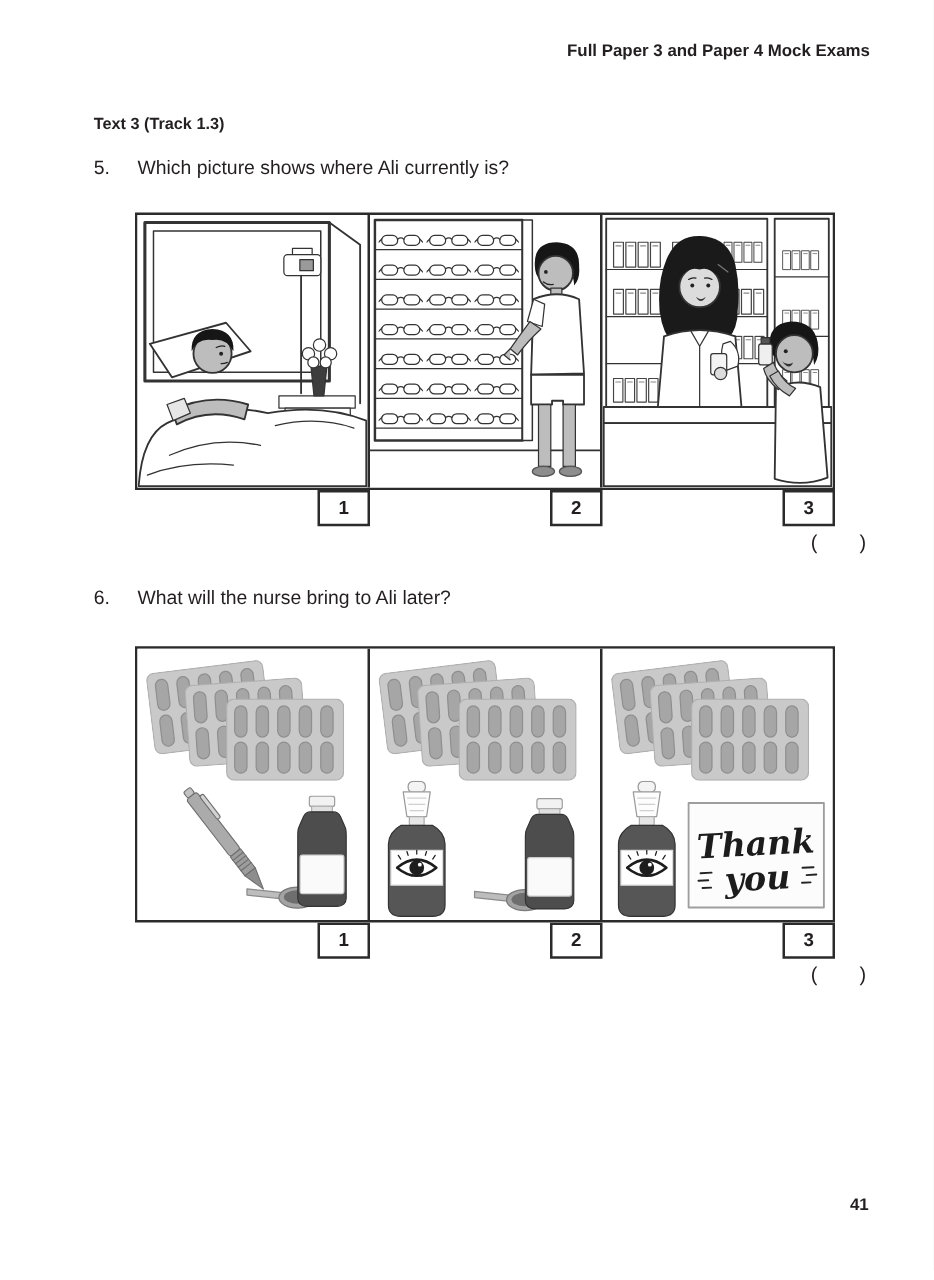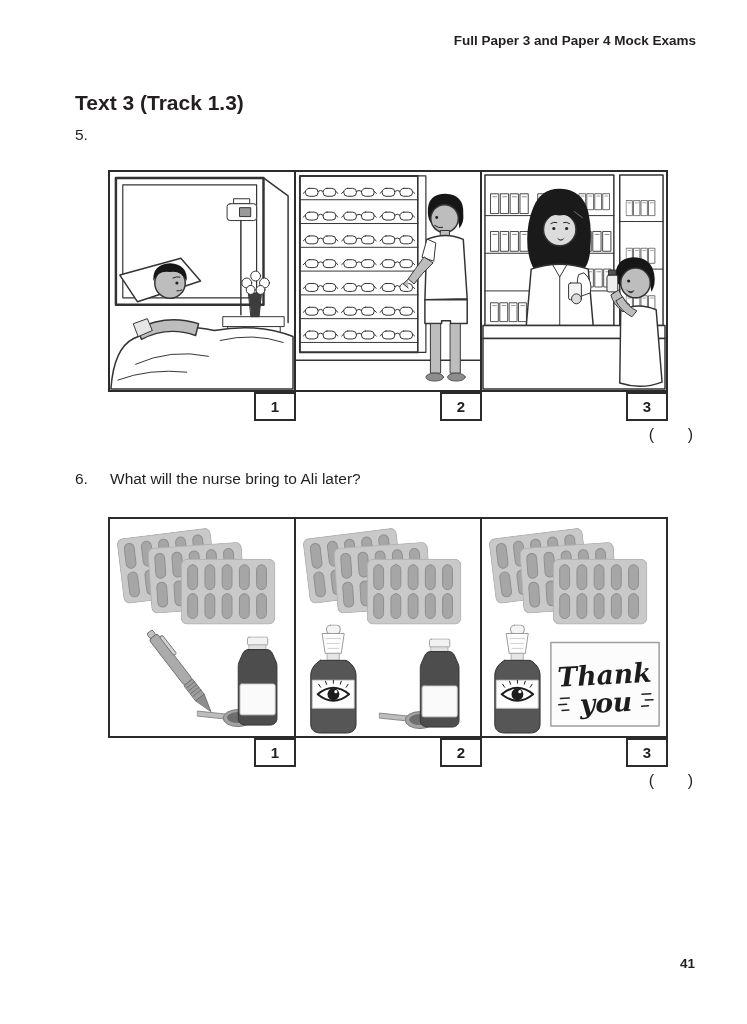--- a/index.html
+++ b/index.html
@@ -1,19 +1,19 @@
 <!DOCTYPE html>
 <html><head>
 <meta charset="utf-8">
 <style>
   html,body{margin:0;padding:0;background:#e8e8e8;}
   .page{position:relative;width:747px;height:1024px;background:#ffffff;margin:0 auto;
         font-family:"Liberation Sans",sans-serif;color:#231f20;overflow:hidden;padding-left:24px;}
   .header{position:absolute;top:33px;right:75px;font-weight:bold;font-size:13.5px;}
-  .section-title{position:absolute;top:91px;left:75px;font-weight:bold;font-size:21px;}
+  .section-title{position:absolute;top:91px;left:75px;font-weight:bold;font-size:13px;}
   .question{position:absolute;left:75px;font-size:15.5px;display:flex;}
   .qnum{display:inline-block;width:35px;}
   .q5{top:126px;} .q6{top:470px;}
   .strip{position:absolute;left:108px;width:560px;border:2px solid #2b2b2b;display:flex;
          background:#fff;box-sizing:border-box;}
   .strip5{top:170px;height:222px;} .strip6{top:517px;height:221px;}
   .panel{flex:1;position:relative;background:#fff;}
   .panel + .panel{border-left:2px solid #2b2b2b;}
   .panel svg.scene{display:block;width:100%;height:100%;}
   .panel svg.scene *{stroke-linejoin:round;stroke-linecap:round;}
@@ -92,20 +92,21 @@
         <path d="M3,4 h4 M13,4 h4 M23,4 h4 M33,4 h4" stroke="#888"></path>
       </symbol>
     </defs>
   </svg>
 
   <div class="header">Full Paper 3 and Paper 4 Mock Exams</div>
   <div class="section-title">Text 3 (Track 1.3)</div>
 
   <div class="question q5">
     <span class="qnum">5.</span>
+    <span class="qtext">Which picture shows where Ali currently is?</span>
   </div>
 
   <div class="strip strip5">
     <div class="panel">
       <svg class="scene" viewBox="0 0 187 220" preserveAspectRatio="none">
         <rect x="6" y="6" width="150" height="128" fill="#fff" stroke="#333" stroke-width="2.5"></rect>
         <rect x="13" y="13" width="136" height="114" fill="#fff" stroke="#333" stroke-width="1.2"></rect>
         <path d="M156,6 L181,24 L181,152" fill="none" stroke="#333" stroke-width="1.5"></path>
         <path d="M126,32 h16 v-5 h-16 z" fill="#fff" stroke="#333"></path>
         <rect x="119" y="32" width="30" height="17" rx="3" fill="#fff" stroke="#333"></rect>

